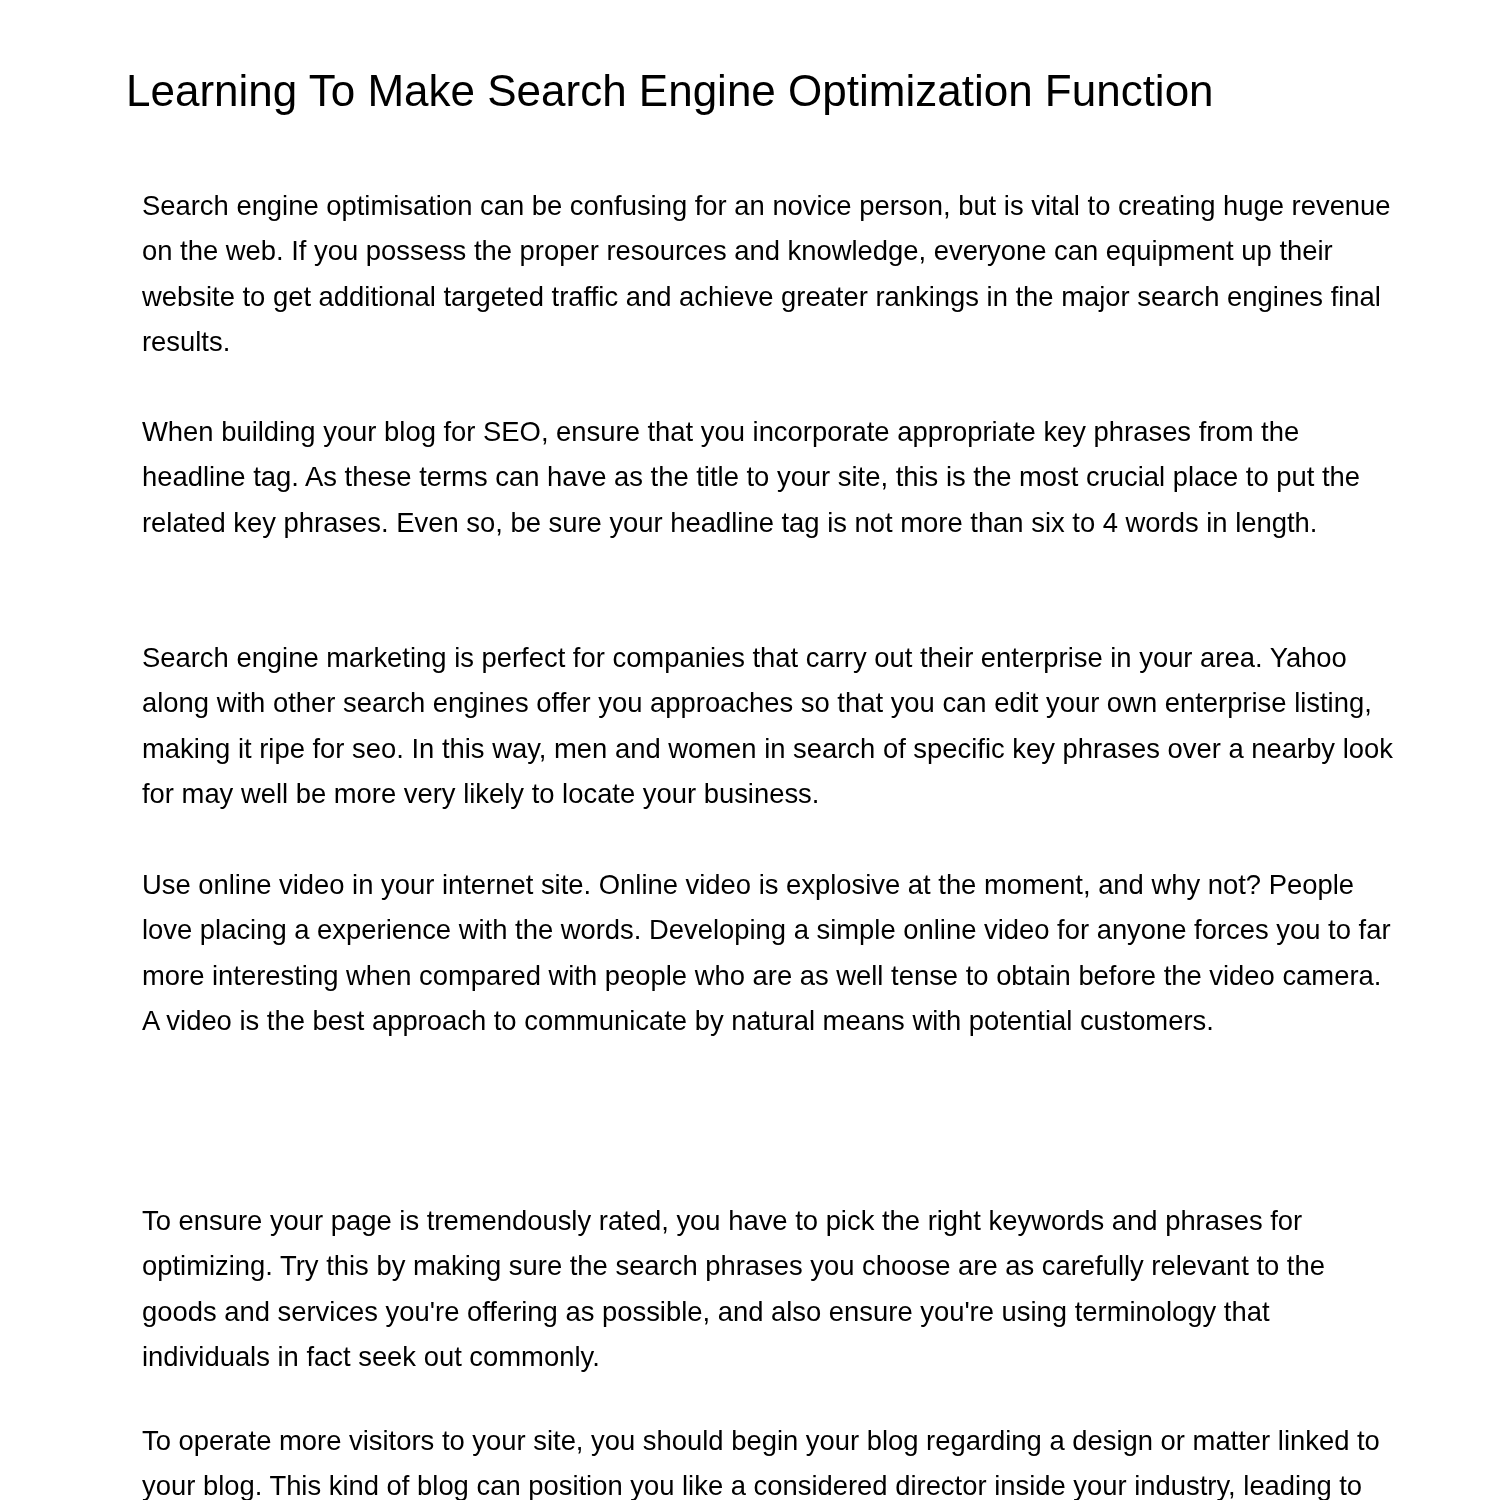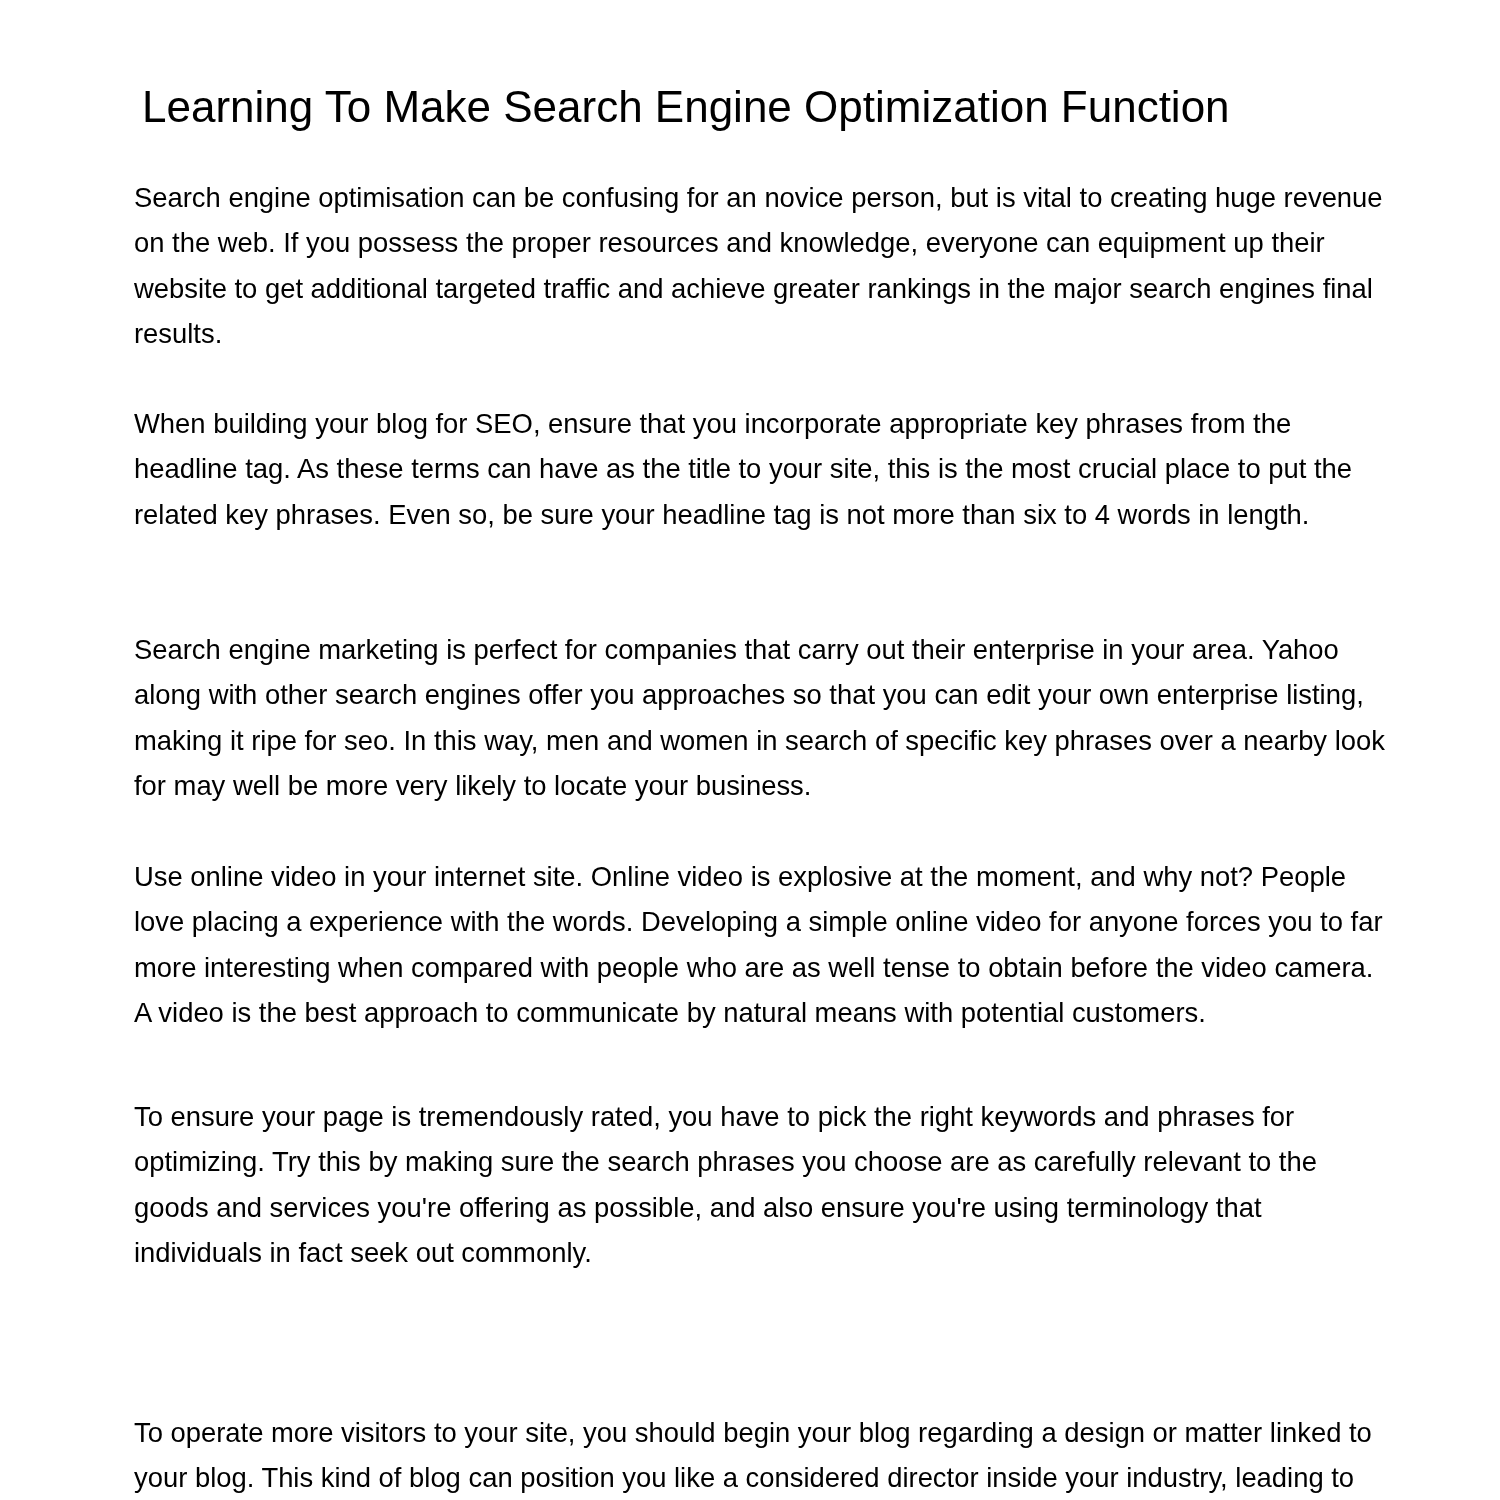--- a/index.html
+++ b/index.html
@@ -3,32 +3,32 @@
 <meta charset="utf-8">
 <style>
   html, body { margin: 0; padding: 0; background: #ffffff; }
   body { width: 1500px; height: 1500px; overflow: hidden; position: relative; }
   .page {
     position: absolute; left: 126px; top: 0; width: 1260px;
     font-family: "Liberation Sans", sans-serif; color: #000;
   }
   h1 {
     font-family: "Liberation Sans", sans-serif;
-    font-weight: normal; font-size: 44px; margin: 16px;
+    font-weight: normal; font-size: 44px; margin: 0;
     position: absolute; top: 66px; left: 0; white-space: nowrap;
   }
   .para {
     position: absolute; left: 0; width: 1258px;
-    font-size: 27.4px; line-height: 45.4px; margin: 8px;
+    font-size: 27.4px; line-height: 45.4px; margin: 16px;
   }
 </style>
 </head>
 <body>
 
 <div class="page">
   <h1>Learning To Make Search Engine Optimization Function</h1>
   <p class="para" style="top:167px">Search engine optimisation can be confusing for an novice person, but is vital to creating huge revenue on the web. If you possess the proper resources and knowledge, everyone can equipment up their website to get additional targeted traffic and achieve greater rankings in the major search engines final results.</p>
   <p class="para" style="top:393px">When building your blog for SEO, ensure that you incorporate appropriate key phrases from the headline tag. As these terms can have as the title to your site, this is the most crucial place to put the related key phrases. Even so, be sure your headline tag is not more than six to 4 words in length.</p>
   <p class="para" style="top:619px">Search engine marketing is perfect for companies that carry out their enterprise in your area. Yahoo along with other search engines offer you approaches so that you can edit your own enterprise listing, making it ripe for seo. In this way, men and women in search of specific key phrases over a nearby look for may well be more very likely to locate your business.</p>
   <p class="para" style="top:846px">Use online video in your internet site. Online video is explosive at the moment, and why not? People love placing a experience with the words. Developing a simple online video for anyone forces you to far more interesting when compared with people who are as well tense to obtain before the video camera. A video is the best approach to communicate by natural means with potential customers.</p>
-  <p class="para" style="top:1086px">To ensure your page is tremendously rated, you have to pick the right keywords and phrases for optimizing. Try this by making sure the search phrases you choose are as carefully relevant to the goods and services you're offering as possible, and also ensure you're using terminology that individuals in fact seek out commonly.</p>
+  <p class="para" style="top:1182px">To ensure your page is tremendously rated, you have to pick the right keywords and phrases for optimizing. Try this by making sure the search phrases you choose are as carefully relevant to the goods and services you're offering as possible, and also ensure you're using terminology that individuals in fact seek out commonly.</p>
   <p class="para" style="top:1402px">To operate more visitors to your site, you should begin your blog regarding a design or matter linked to your blog. This kind of blog can position you like a considered director inside your industry, leading to higher audience engagement plus more guests interested in checking out your main internet site.</p>
 </div>
 
 </body></html>

